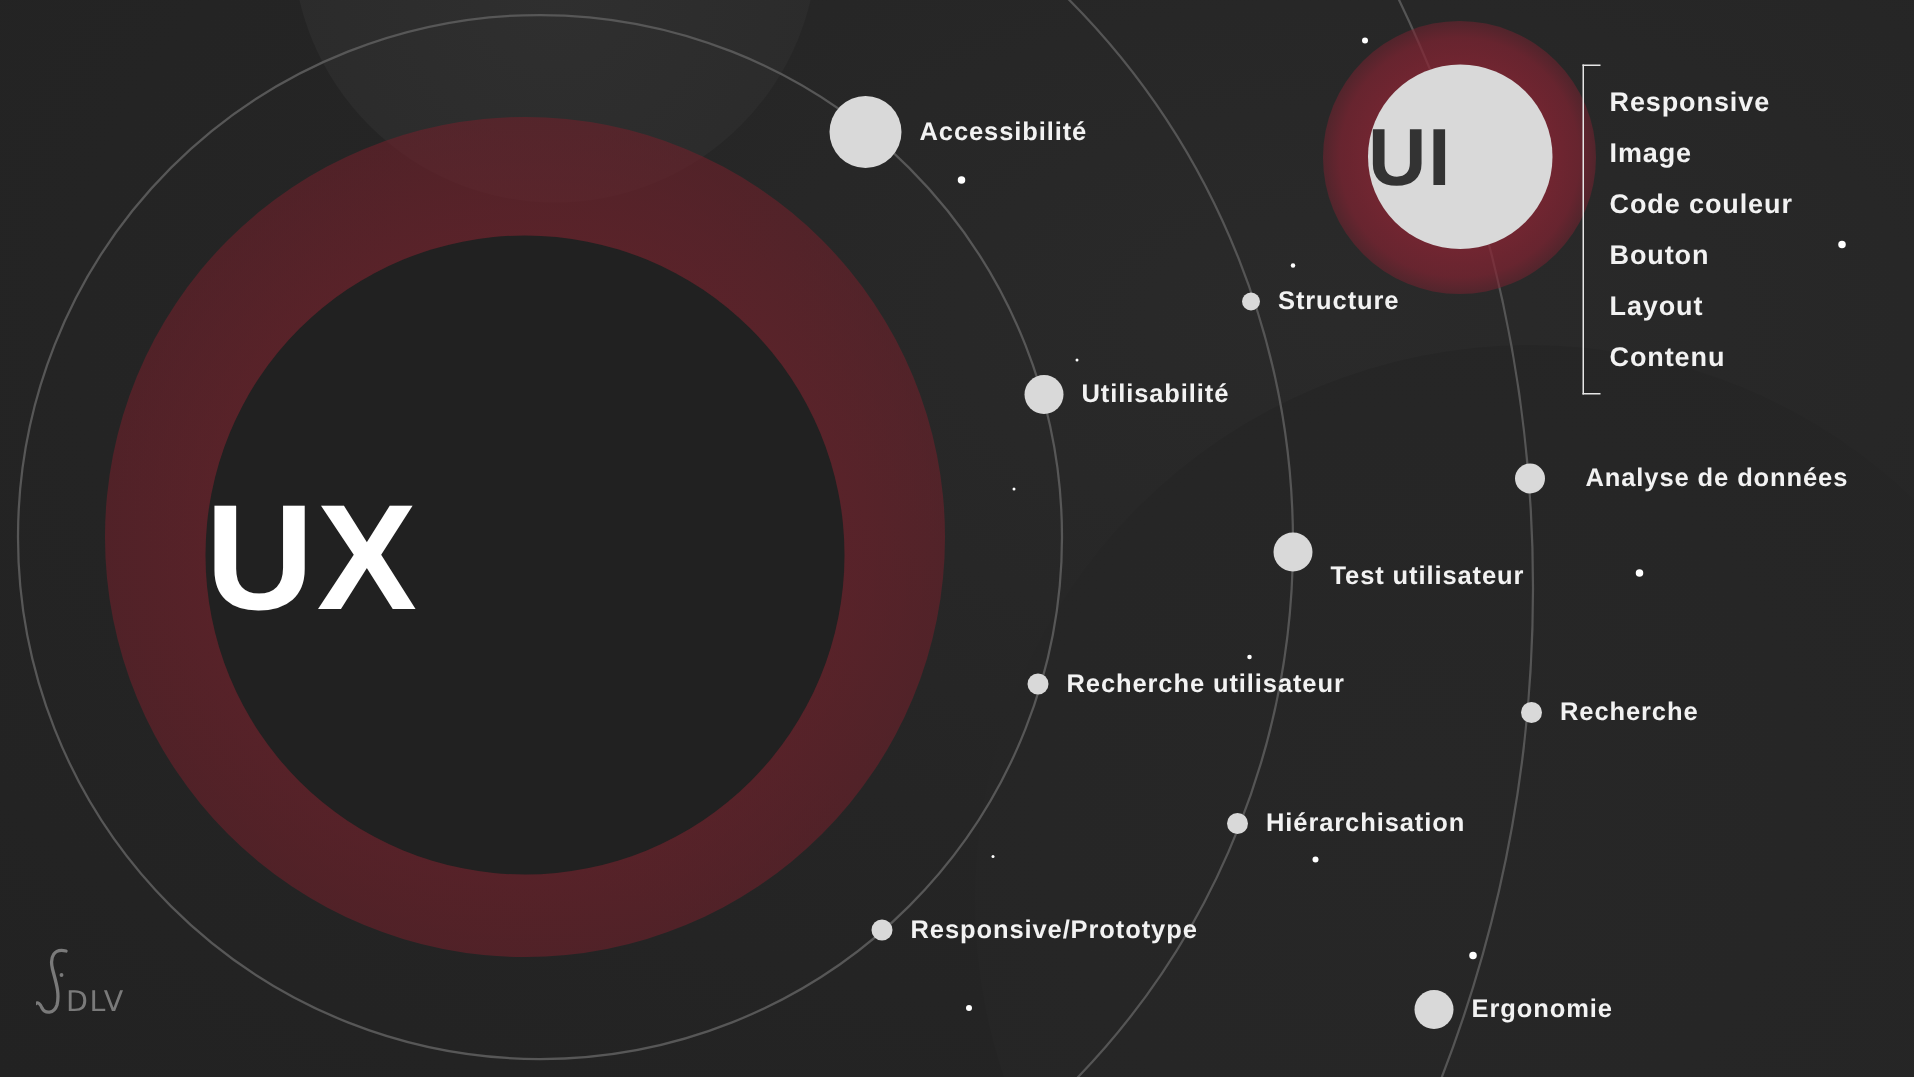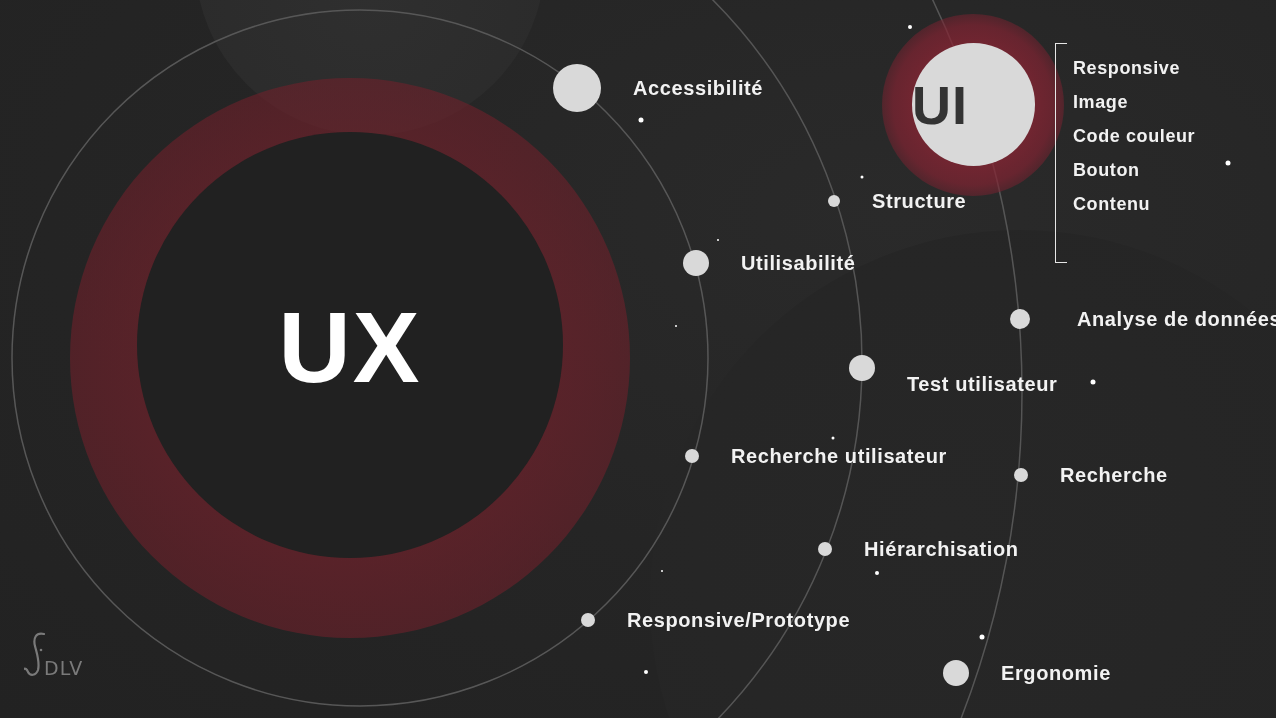--- a/index.html
+++ b/index.html
@@ -7,30 +7,30 @@
   #stage { position:relative; width:1276px; height:718px; overflow:hidden;
     background: radial-gradient(ellipse at 70% 30%, #2a2a2a 0%, #252525 50%, #222222 100%); }
   .bgdisc { position:absolute; border-radius:50%; }
   .disc-top { left:195px; top:-215px; width:350px; height:350px;
     background: radial-gradient(circle at 50% 60%, #2f2f2f 0%, #2b2b2b 70%, #292929 100%); }
   .disc-br { left:650px; top:230px; width:740px; height:740px;
     background: radial-gradient(circle at 40% 40%, #272727 0%, #252525 80%, #242424 100%); }
   svg.rings { position:absolute; left:0; top:0; }
   .ux-glow { position:absolute; left:70px; top:78px; width:560px; height:560px; border-radius:50%;
     background: radial-gradient(circle, rgba(120,35,45,0.85) 0%, rgba(110,32,42,0.6) 72%, rgba(80,28,35,0.25) 84%, rgba(36,36,36,0) 100%); }
-  .ux-core { position:absolute; left:137px; top:132px; width:426px; height:426px; border-radius:50%;
-    background:#212121; display:flex; align-items:center; justify-content:center; }
+  .ux-core { position:absolute; left:137px; top:157px; width:426px; height:426px; border-radius:50%;
+    background:#212121; display:flex; align-items:center; }
   .ux-label { color:#ffffff; font-weight:bold; font-size:100px; letter-spacing:2px; line-height:1; margin-top:4px; }
   .ui-glow { position:absolute; left:882px; top:14px; width:182px; height:182px; border-radius:50%;
     background: radial-gradient(circle, rgba(150,40,55,0.95) 0%, rgba(130,35,50,0.7) 62%, rgba(60,30,35,0.25) 85%, rgba(36,36,36,0) 100%); }
   .ui-core { position:absolute; left:912px; top:43px; width:123px; height:123px; border-radius:50%;
     background:#d9d9d9; display:flex; align-items:center; }
   .ui-label { color:#333333; font-weight:bold; font-size:54px; line-height:1; letter-spacing:1px; }
   .node { position:absolute; border-radius:50%; background:#d9d9d9; transform:translate(-50%,-50%); }
-  .lbl { position:absolute; color:#f2f2f2; font-weight:bold; font-size:20px; letter-spacing:0.6px; white-space:nowrap; transform:translateY(-50%);margin-left:20px; }
+  .lbl { position:absolute; color:#f2f2f2; font-weight:bold; font-size:17px; letter-spacing:0.6px; white-space:nowrap; transform:translateY(-50%); }
   .star { position:absolute; border-radius:50%; background:#ffffff; transform:translate(-50%,-50%); }
   .bracket { position:absolute; left:1055px; top:43px; width:12px; height:220px;
     border-left:1.5px solid #e6e6e6; border-top:1.5px solid #e6e6e6; border-bottom:1.5px solid #e6e6e6; box-sizing:border-box; }
   .ui-list { position:absolute; left:1073px; top:56px; margin:0; padding:0; list-style:none; }
   .ui-list li { color:#f2f2f2; font-weight:bold; font-size:18px; letter-spacing:0.6px; height:34px; line-height:24px; }
   .logo { position:absolute; left:24px; top:632px; display:flex; align-items:flex-end;justify-content:space-between; }
   .logo-text { color:#7a7a7a; font-size:19px; letter-spacing:1px; font-family:"DejaVu Sans", sans-serif; margin-left:-2px; line-height:1; }
 </style>
 </head>
 <body>
@@ -91,20 +91,21 @@
   <div class="star" style="left:662px;top:571px;width:2px;height:2px;"></div>
   <div class="star" style="left:982px;top:637px;width:5px;height:5px;"></div>
   <div class="star" style="left:646px;top:672px;width:4px;height:4px;"></div>
 
   <div class="bracket"></div>
   <ul class="ui-list">
     <li>Responsive</li>
     <li>Image</li>
     <li>Code couleur</li>
     <li>Bouton</li>
+    <li>Layout</li>
     <li>Contenu</li>
   </ul>
 
   <div class="logo">
     <svg width="22" height="46" viewBox="0 0 22 46">
       <path d="M20 2 C12 0 9 6 11 14 C13 22 16 30 14 38 C12 44 6 44 4 40 C3 37 1 36 0 37" fill="none" stroke="#7a7a7a" stroke-width="2.2" stroke-linecap="round"></path>
       <circle cx="17" cy="18" r="1.3" fill="#7a7a7a"></circle>
     </svg>
     <span class="logo-text">DLV</span>
   </div>

